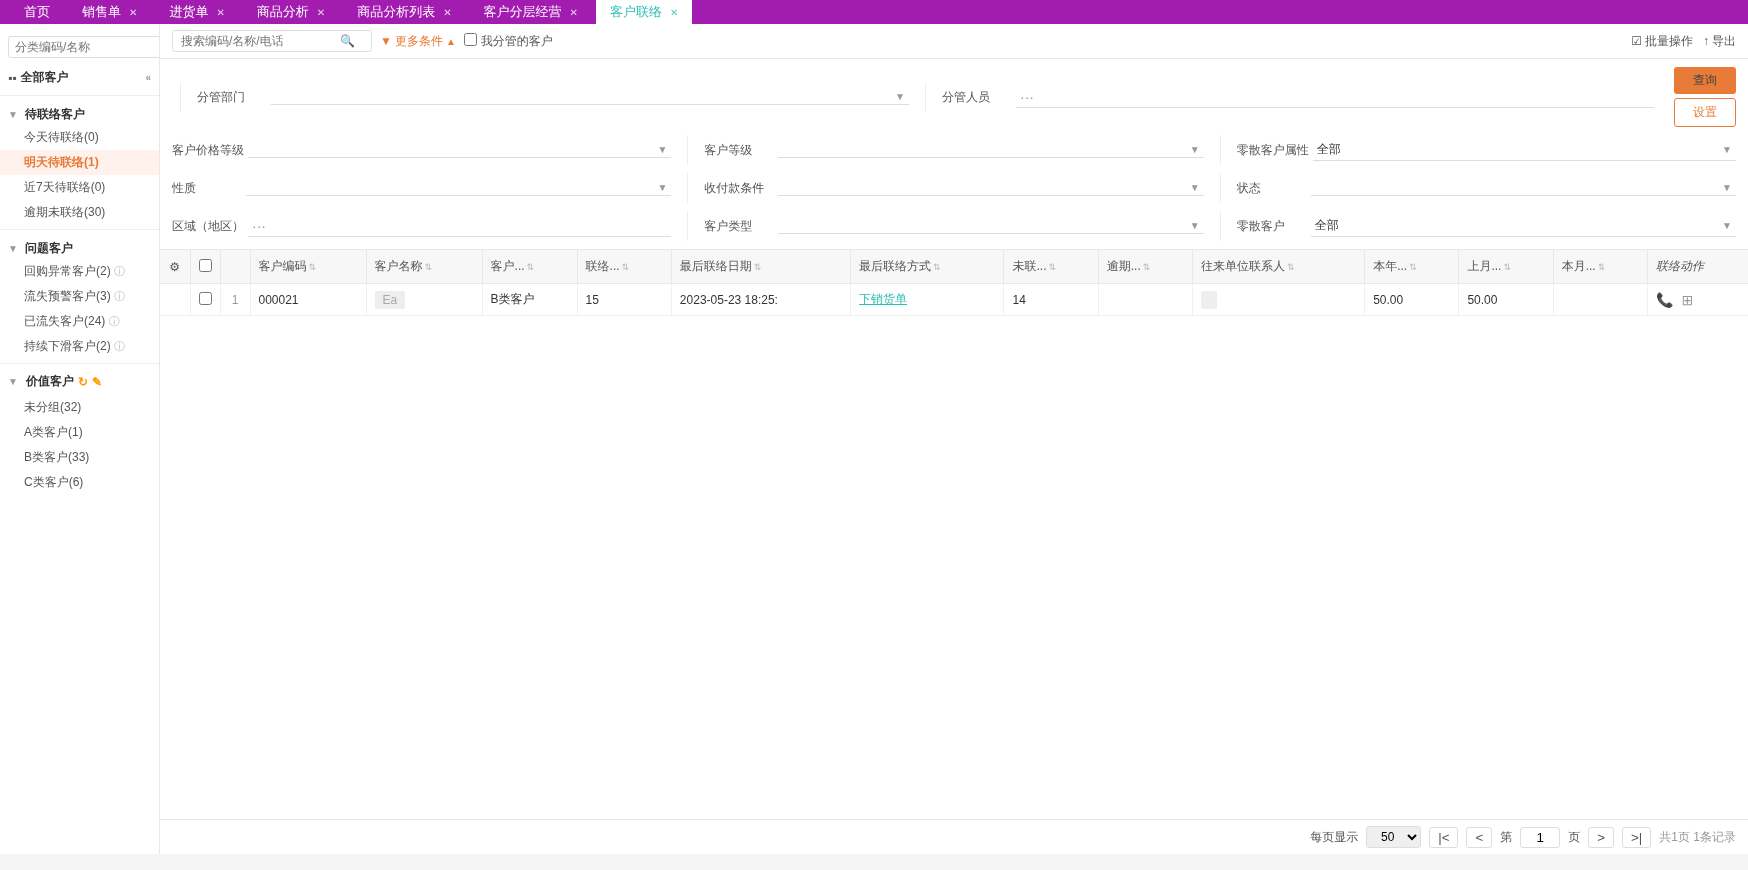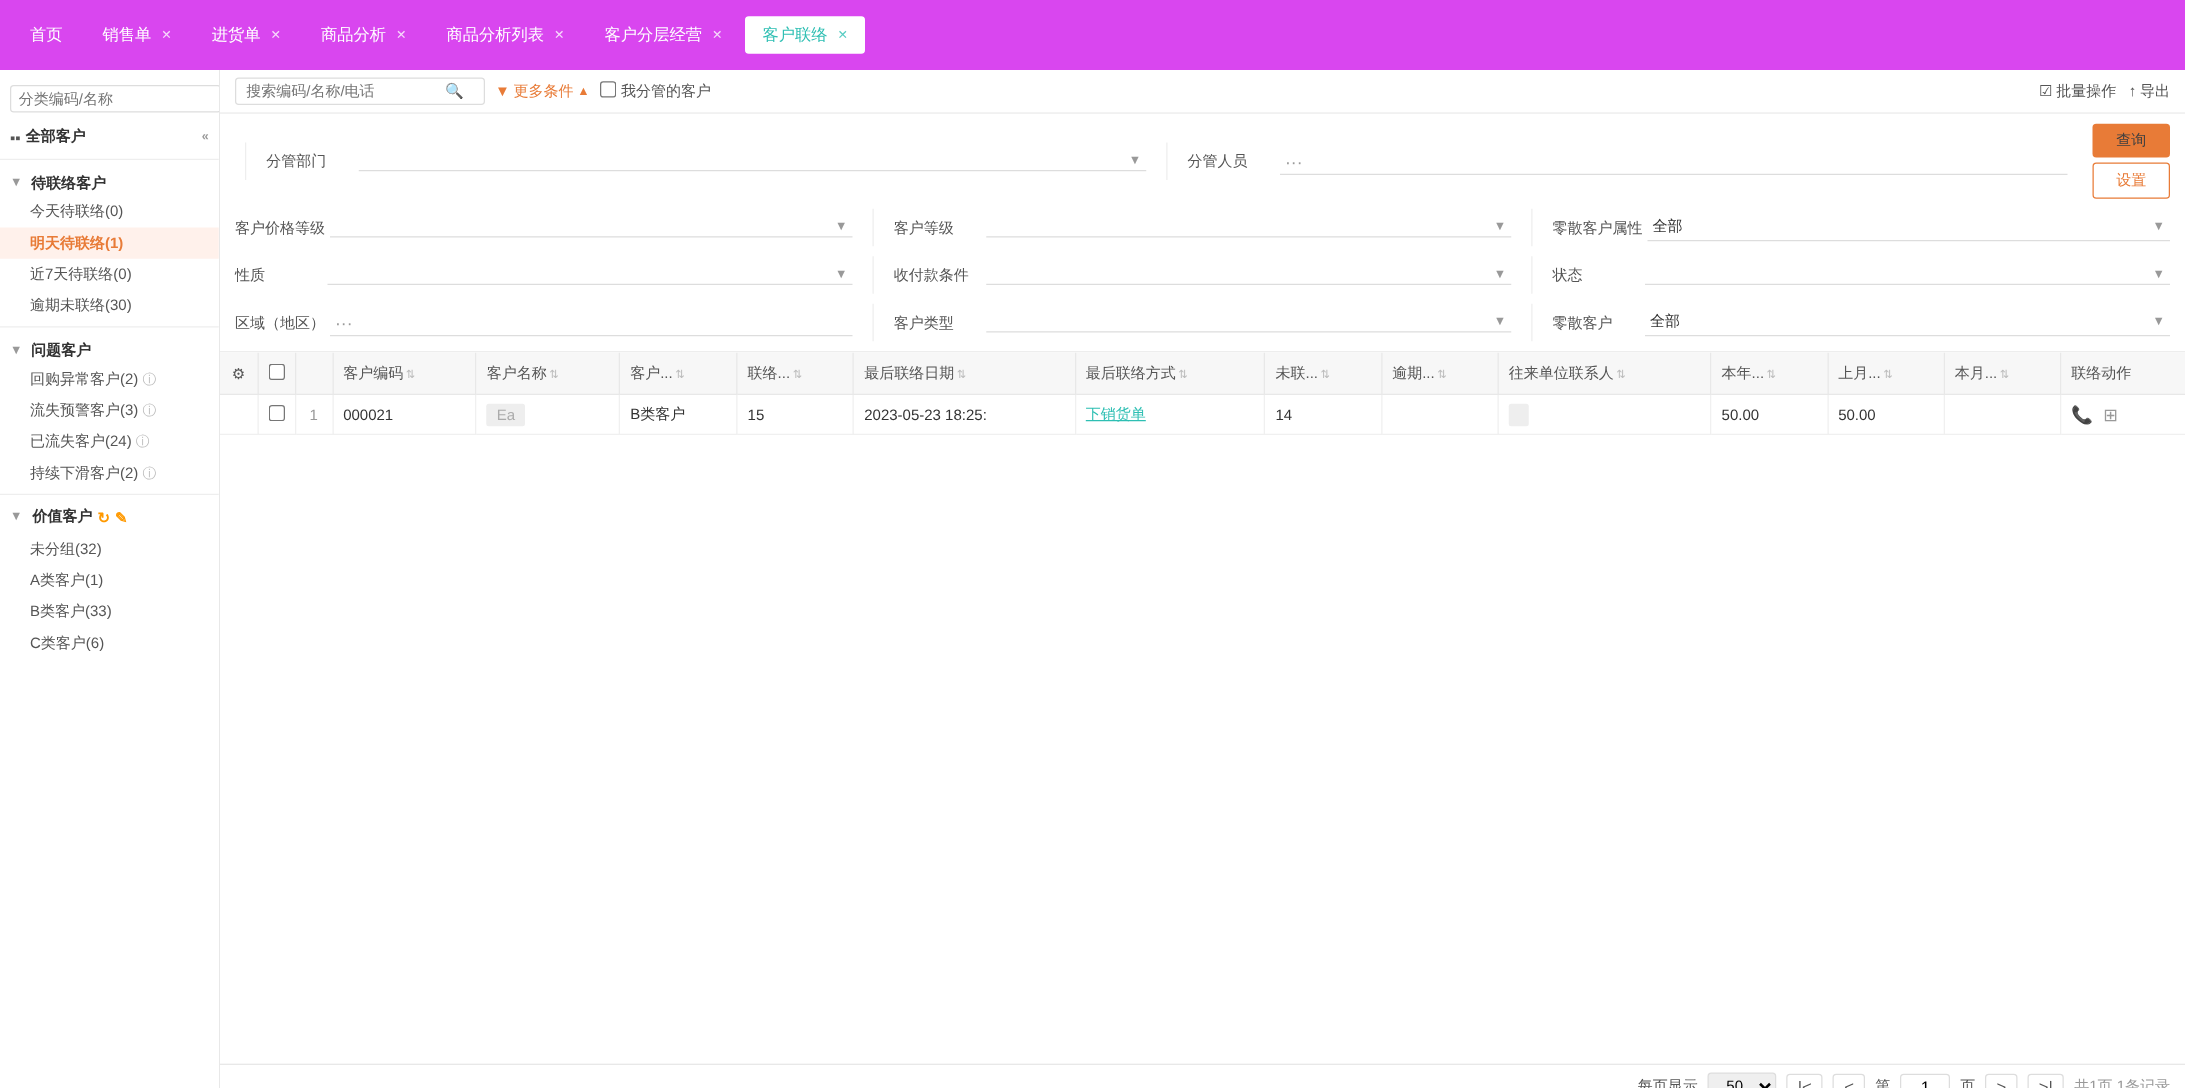--- a/index.html
+++ b/index.html
@@ -1,28 +1,28 @@
 <!DOCTYPE html>
 <html><head>
   <meta charset="utf-8">
   <style>
     * { margin: 0; padding: 0; box-sizing: border-box; }
     body { font-family: 'Microsoft YaHei', Arial, sans-serif; font-size: 12px; background: #f5f5f5; color: #333; width: 1748px; min-height: 870px; overflow-x: auto; }
 
     
-    .top-nav { background: #d946ef; height: 56px; display: flex; align-items: center; padding: 0 10px; gap: 4px; }
+    .top-nav { background: #a21caf; height: 24px; display: flex; align-items: center; padding: 0 10px; gap: 4px; }
     .nav-item { color: #fff; padding: 6px 14px; cursor: pointer; font-size: 13px; border-radius: 3px; display: flex; align-items: center; gap: 4px; white-space: nowrap; }
     .nav-item.active { background: #fff; color: #2ebfb3; }
     .nav-item .close-x { margin-left: 4px; font-size: 10px; opacity: 0.8; }
 
     
     .main-layout { display: flex; height: calc(870px - 40px); }
 
     
-    .sidebar { width: 176px; background: #fff; border-right: 1px solid #e8e8e8; overflow-y: auto; padding: 6px 0; flex-shrink: 0; }
+    .sidebar { width: 160px; background: #fff; border-right: 1px solid #e8e8e8; overflow-y: auto; padding: 6px 0; flex-shrink: 0; }
     .sidebar-search { padding: 6px 8px; display: flex; align-items: center; gap: 4px; }
     .sidebar-search input { flex: 1; border: 1px solid #ddd; border-radius: 3px; padding: 3px 6px; font-size: 12px; color: #999; }
     .sidebar-group-header { display: flex; align-items: center; padding: 5px 8px; font-weight: bold; color: #333; font-size: 12px; cursor: pointer; }
     .sidebar-group-header .grid-icon { margin-right: 4px; color: #555; }
     .sidebar-collapse-btn { margin-left: auto; color: #999; font-size: 10px; cursor: pointer; }
     .sidebar-section-label { padding: 6px 8px 2px 8px; color: #333; font-size: 12px; font-weight: bold; display: flex; align-items: center; gap: 3px; }
     .sidebar-triangle { font-size: 10px; color: #999; margin-right: 4px; }
     .sidebar-sub-item { padding: 4px 8px 4px 24px; color: #555; font-size: 12px; cursor: pointer; }
     .section-divider { height: 1px; background: #eee; margin: 4px 0; }
     .value-customer-header { padding: 5px 8px; color: #333; font-size: 12px; font-weight: bold; display: flex; align-items: center; gap: 4px; }
@@ -56,21 +56,21 @@
     .query-btn { background: #e87b37; color: #404040; }
     .set-btn { background: #fff; border: 1px solid #e87b37; color: #e87b37; }
     .filter-actions-col { display: flex; flex-direction: column; gap: 4px; }
     .dots-btn { color: #999; cursor: pointer; font-size: 14px; }
 
     
     .table-area { flex: 1; overflow: auto; background: #fff; }
     table { width: 100%; border-collapse: collapse; font-size: 12px; }
     thead tr { background: #f7f7f7; }
     th { padding: 8px 8px; border-bottom: 1px solid #e8e8e8; border-right: 1px solid #e8e8e8; color: #555; font-weight: normal; text-align: left; white-space: nowrap; }
-    th:last-child { border-right: none; }
+    th:last-child { border-right: none; font-style: italic; }
     td { padding: 7px 8px; border-bottom: 1px solid #f0f0f0; border-right: 1px solid #f0f0f0; color: #333; white-space: nowrap; }
     td:last-child { border-right: none; }
     .col-sort { display: flex; align-items: center; gap: 2px; cursor: pointer; }
     .sort-icon { color: #bbb; font-size: 9px; display: flex; flex-direction: column; }
     .settings-col { width: 30px; text-align: center; }
     .check-col { width: 30px; text-align: center; }
     .num-col { width: 30px; text-align: center; color: #999; }
     .link-text { color: #2ebfb3; cursor: pointer; text-decoration: underline; }
     .table-action-icons { display: flex; gap: 8px; }
     .action-icon { color: #999; cursor: pointer; font-size: 14px; }

